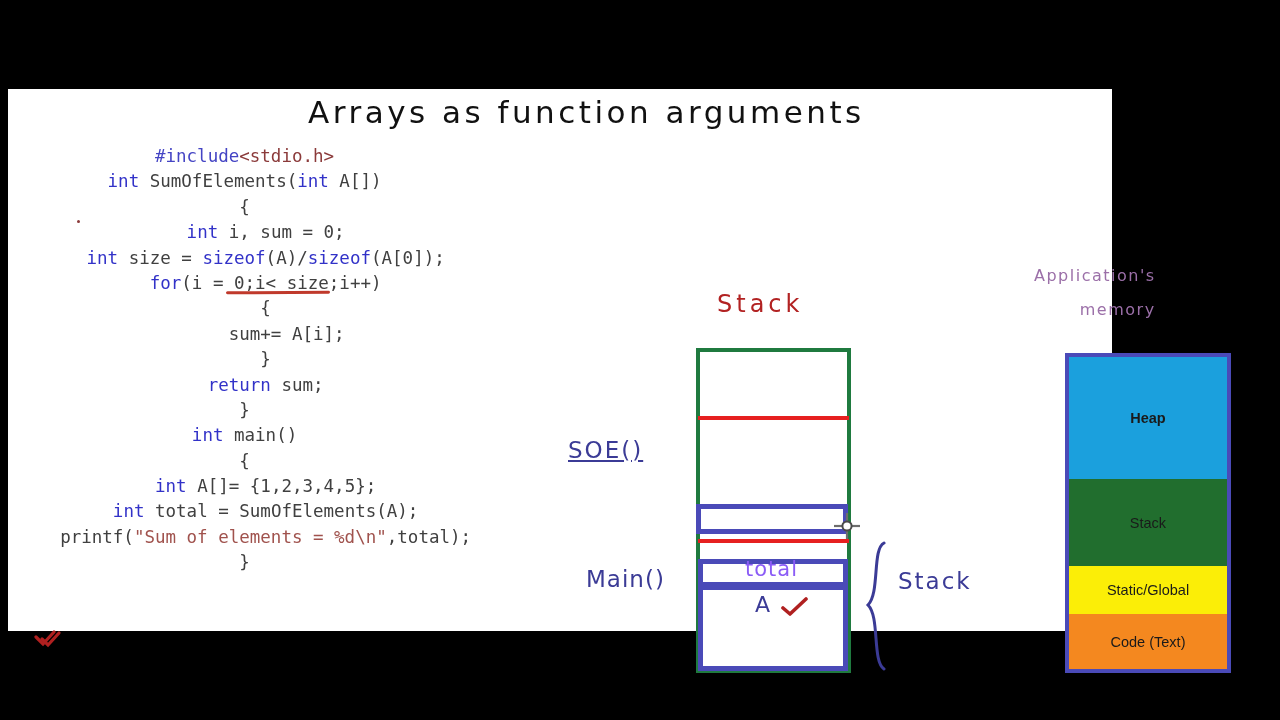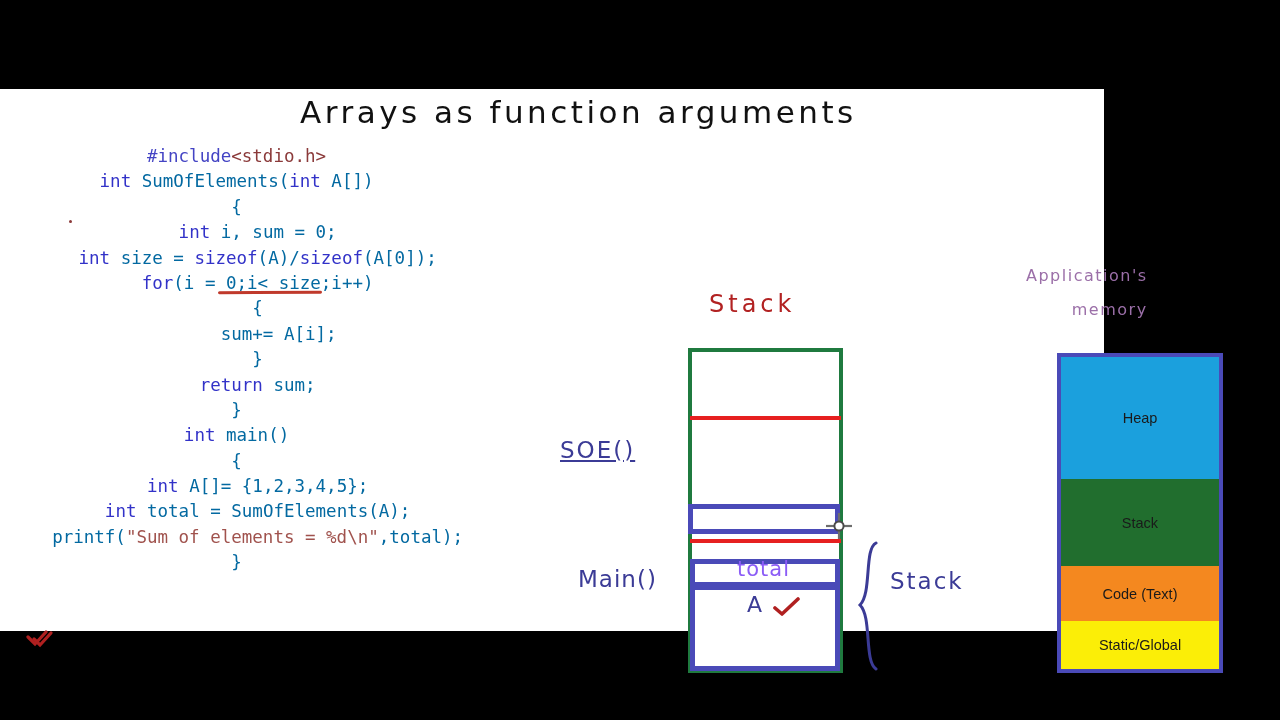--- a/index.html
+++ b/index.html
@@ -16,21 +16,21 @@
   }
   .letterbox {
     position: absolute; left: 0; width: 1280px;
     background: #000;
   }
   #bar-top { top: 0; height: 89px; }
   #bar-bottom { top: 631px; height: 89px; }
 
   #canvas {
     position: absolute;
-    left: 0; top: 89px;
+    left: 8px; top: 89px;
     width: 1104px; height: 542px;
     background: #ffffff;
   }
 
   
   .hand {
     font-family: "DejaVu Sans", sans-serif;
     font-weight: 400;
     letter-spacing: 2px;
   }
@@ -51,21 +51,21 @@
     font-size: 17.5px;
     line-height: 25.4px;
     color: #1a1a8c;
     white-space: pre;
   }
   #code .ln { display: block; white-space: pre; height: 25.4px; text-align: center; }
   .kw   { color: #3232c8; }
   .pre  { color: #4444c4; }
   .hdr  { color: #8b3a3a; }
   .str  { color: #a0524d; }
-  .plain{ color: #0369a1; }
+  .plain{ color: #404040; }
 
   
   #underline-intA {
     position: absolute;
     left: 218px; top: 202px;
     width: 104px; height: 3px;
     background: #c0392b;
     border-radius: 2px;
     transform: rotate(-0.4deg);
   }
@@ -252,20 +252,20 @@
 
     <svg id="brace-frame" viewBox="0 0 28 130">
       <path d="M20 2 C8 8, 16 52, 4 64 C16 76, 8 120, 20 128" stroke="#3b3b96" stroke-width="3" fill="none" stroke-linecap="round"></path>
     </svg>
 
     <div id="label-stackframe" class="hand"><span class="l1">Stack</span></div>
 
     <div id="appmem-title" class="hand"><span class="l1">Application's</span><span class="l2">memory</span></div>
 
     <div id="memblock">
-      <div class="memseg" id="seg-heap" style="background: rgb(27, 160, 221);">Heap</div>
+      <div class="memseg" id="seg-heap" style="background: rgb(27, 160, 221); font-weight: bold;">Heap</div>
       <div class="memseg" id="seg-stack" style="background: rgb(33, 110, 46);">Stack</div>
+      <div class="memseg" id="seg-static" style="background: rgb(251, 238, 7);">Static/Global</div>
       <div class="memseg" id="seg-code" style="background: rgb(244, 136, 31);">Code (Text)</div>
-      <div class="memseg" id="seg-static" style="background: rgb(251, 238, 7);">Static/Global</div>
     </div>
 
   </div>
 </div>
 
 </body></html>

